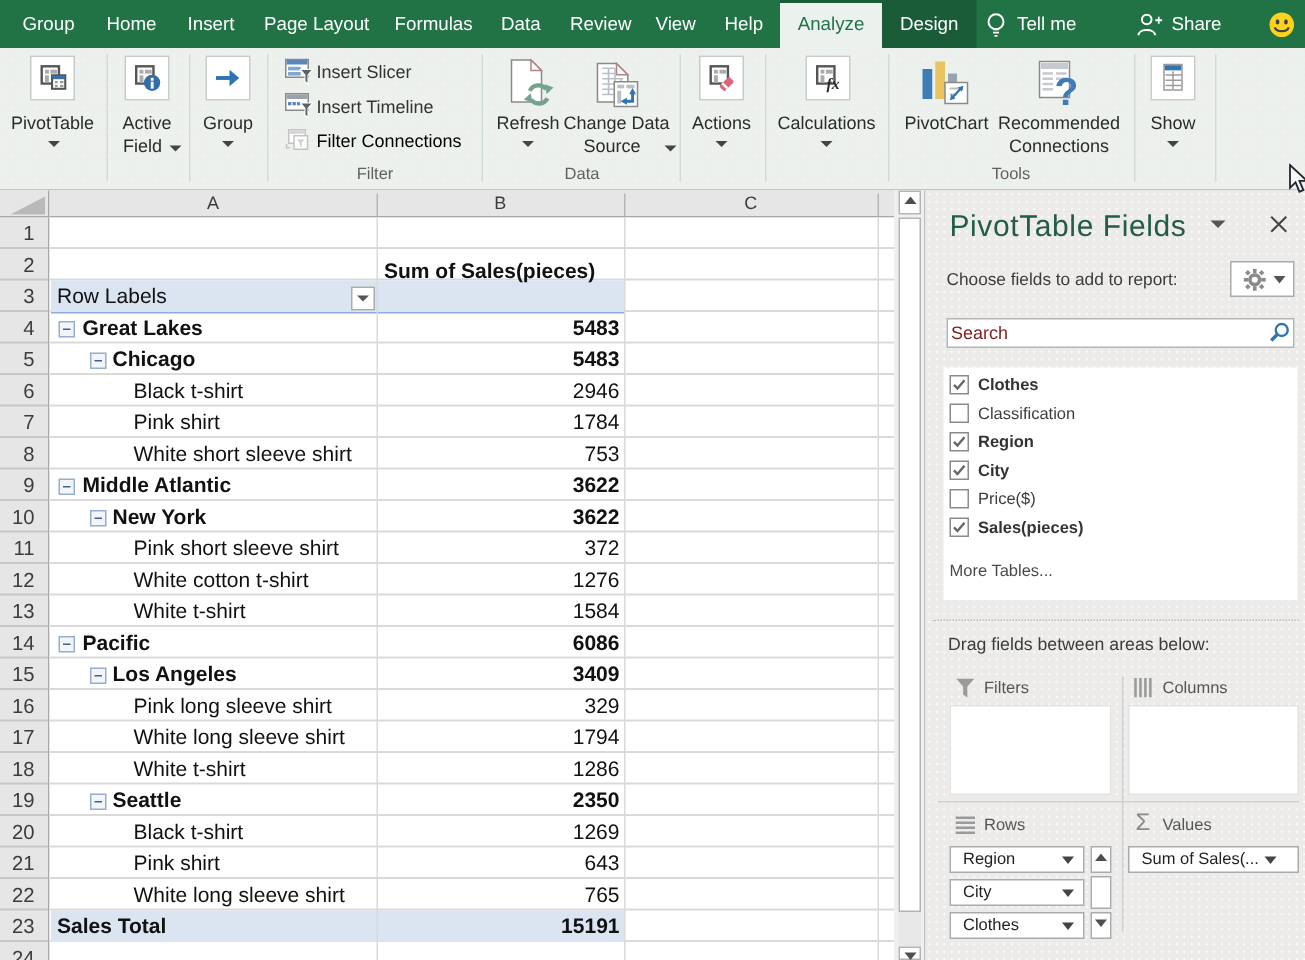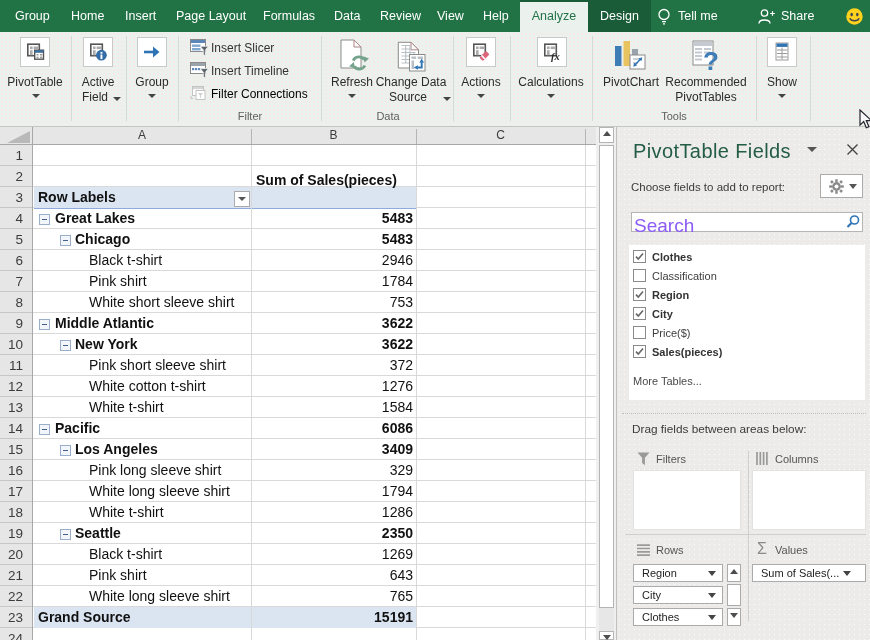--- a/index.html
+++ b/index.html
@@ -87,21 +87,21 @@
 <div class="car" style="left:547px;top:94px"></div>
 <div class="bl" style="left:747px;width:70px">Show</div>
 <div class="car" style="left:778px;top:94px"></div>
 <div class="bl" style="left:317px;width:70px">Refresh</div>
 <div class="car" style="left:348px;top:94px"></div>
 <div class="bl" style="left:371px;width:80px">Change Data</div>
 <div class="bl2" style="left:371px;width:74px">Source</div>
 <div class="car" style="left:443px;top:97px"></div>
 <div class="bl" style="left:596px;width:70px">PivotChart</div>
 <div class="bl" style="left:664px;width:84px">Recommended</div>
-<div class="bl2" style="left:664px;width:84px">PivotTables</div>
+<div class="bl2" style="left:664px;width:84px">Connections</div>
 <svg class="a" style="left:25px;top:42px" width="20" height="20" viewBox="0 0 20 20">
 <rect x="2.8" y="2.2" width="11.5" height="11.5" fill="#fff" stroke="#555" stroke-width="1.6"></rect>
 <rect x="5" y="4.5" width="2.6" height="2.6" fill="#ababab"></rect>
 <rect x="8.6" y="4.5" width="4.5" height="2.6" fill="#ababab"></rect>
 <rect x="5" y="8.2" width="2.6" height="5" fill="#ababab"></rect>
 <rect x="9.7" y="8.2" width="8.8" height="9" fill="#fff" stroke="#555" stroke-width="1.4"></rect>
 <rect x="9.7" y="8.2" width="8.8" height="2.4" fill="#2e75b6" stroke="#555" stroke-width="0.4"></rect>
 <rect x="11.6" y="12" width="1.9" height="1.5" fill="#9b9b9b"></rect>
 <rect x="15" y="12" width="2.3" height="1.5" fill="#9b9b9b"></rect>
 <rect x="11.6" y="14.6" width="1.9" height="1.5" fill="#9b9b9b"></rect>
@@ -239,21 +239,21 @@
 <div class="rn">23</div>
 <div class="rn">24</div>
 </div>
 <div class="a" style="left:33px;top:145px;width:563px;height:495px;background:#fff;background-image:linear-gradient(to bottom,transparent 20px,#d9d9d9 20px);background-size:563px 21px"></div>
 <div class="a" style="left:34px;top:187px;width:382px;height:21px;background:#dbe5f1"></div>
 <div class="a" style="left:34px;top:208px;width:382px;height:1px;background:#8faadc"></div>
 <div class="a" style="left:34px;top:607px;width:382px;height:21px;background:#dbe5f1"></div>
 <div class="a" style="left:251px;top:145px;width:1px;height:495px;background:#d9d9d9"></div>
 <div class="a" style="left:416px;top:145px;width:1px;height:495px;background:#d9d9d9"></div>
 <div class="a" style="left:585px;top:145px;width:1px;height:495px;background:#d9d9d9"></div>
-<div class="cell" style="left:38px;top:187px;font-weight:bold">Row Labels</div>
+<div class="cell" style="left:38px;top:187px;font-weight:normal">Row Labels</div>
 <div class="cell" style="left:256px;top:170px;font-weight:bold">Sum of Sales(pieces)</div>
 <div class="a" style="left:234px;top:191px;width:16px;height:16px;background:#fff;border:1px solid #ababab"></div>
 <div class="car" style="left:238px;top:197px;border-left-width:4px;border-right-width:4px;border-top-color:#555"></div>
 <div class="mb" style="left:39px;top:214px"></div>
 <div class="cell" style="left:55px;top:208px;font-weight:bold">Great Lakes</div>
 <div class="val" style="left:333px;top:208px;font-weight:bold">5483</div>
 <div class="mb" style="left:60px;top:235px"></div>
 <div class="cell" style="left:75px;top:229px;font-weight:bold">Chicago</div>
 <div class="val" style="left:333px;top:229px;font-weight:bold">5483</div>
 <div class="cell" style="left:89px;top:250px;">Black t-shirt</div>
@@ -288,21 +288,21 @@
 <div class="val" style="left:333px;top:502px;">1286</div>
 <div class="mb" style="left:60px;top:529px"></div>
 <div class="cell" style="left:75px;top:523px;font-weight:bold">Seattle</div>
 <div class="val" style="left:333px;top:523px;font-weight:bold">2350</div>
 <div class="cell" style="left:89px;top:544px;">Black t-shirt</div>
 <div class="val" style="left:333px;top:544px;">1269</div>
 <div class="cell" style="left:89px;top:565px;">Pink shirt</div>
 <div class="val" style="left:333px;top:565px;">643</div>
 <div class="cell" style="left:89px;top:586px;">White long sleeve shirt</div>
 <div class="val" style="left:333px;top:586px;">765</div>
-<div class="cell" style="left:38px;top:607px;font-weight:bold">Grand Source</div>
+<div class="cell" style="left:38px;top:607px;font-weight:bold">Sales Total</div>
 <div class="val" style="left:333px;top:607px;font-weight:bold">15191</div>
 <div class="a" style="left:596px;top:127px;width:21px;height:513px;background:#efefef"></div>
 <div class="a" style="left:599px;top:127px;width:15px;height:16px;background:#fff;border:1px solid #b4b4b4"></div>
 <div class="car" style="left:603px;top:131px;border:4px solid transparent;border-bottom:5px solid #4e4e4e;border-top:none"></div>
 <div class="a" style="left:599px;top:145px;width:15px;height:463px;background:#fff;border:1px solid #b4b4b4"></div>
 <div class="a" style="left:599px;top:608px;width:15px;height:23px;background:#e7e7e7"></div>
 <div class="a" style="left:599px;top:631px;width:15px;height:9px;background:#fff;border:1px solid #b4b4b4"></div>
 <div class="car" style="left:603px;top:635px;border:4px solid transparent;border-top:5px solid #4e4e4e;border-bottom:none"></div>
 <div class="a" style="left:616px;top:127px;width:1px;height:513px;background:#c0c0c0"></div>
 <div class="a" style="left:617px;top:127px;width:253px;height:513px;background:#ecebe9;background-image:radial-gradient(circle,#fbfbfa 0.8px,transparent 1px);background-size:5px 5px"></div>
@@ -324,21 +324,21 @@
 <rect x="1.6" y="1.6" width="2.6" height="2.6" transform="rotate(45 2.9 2.9)"></rect>
 <rect x="10.8" y="1.6" width="2.6" height="2.6" transform="rotate(45 12.1 2.9)"></rect>
 <rect x="1.6" y="10.8" width="2.6" height="2.6" transform="rotate(45 2.9 12.1)"></rect>
 <rect x="10.8" y="10.8" width="2.6" height="2.6" transform="rotate(45 12.1 12.1)"></rect>
       </g>
 <circle cx="7.5" cy="7.5" r="2" fill="#fff"></circle>
     </g>
   </svg>
 <div class="car" style="left:849px;top:184px;border-left-width:4.5px;border-right-width:4.5px;border-top-width:5px;border-top-color:#555"></div>
 <div class="a" style="left:631px;top:212px;width:232px;height:20px;background:#fff;border:1px solid #b5b5b5"></div>
-<div class="a" style="left:634px;top:215px;font-size:19px;color:#8b5cf6">Search</div>
+<div class="a" style="left:634px;top:215px;font-size:12px;color:#7f1d1d">Search</div>
 <svg class="a" style="left:845px;top:214px" width="16" height="16" viewBox="0 0 16 16">
 <circle cx="9.5" cy="6" r="4" fill="none" stroke="#2e75b6" stroke-width="1.6"></circle>
 <path d="M6.5 9 L2.5 13" stroke="#2e75b6" stroke-width="2.2"></path>
   </svg>
 <div class="a" style="left:629px;top:245px;width:236px;height:155px;background:#fff"></div>
 <div class="a" style="left:633px;top:250px;width:13px;height:13px;background:#fff;border:1px solid #8a8a8a"></div>
 <svg class="a" style="left:634px;top:251px" width="11" height="11" viewBox="0 0 11 11">
 <path d="M2 5.6 L4.3 8 L9 2.5" fill="none" stroke="#666" stroke-width="1.6"></path>
   </svg>
 <div class="fl" style="left:652px;top:248px;font-weight:bold;color:#333">Clothes</div>

